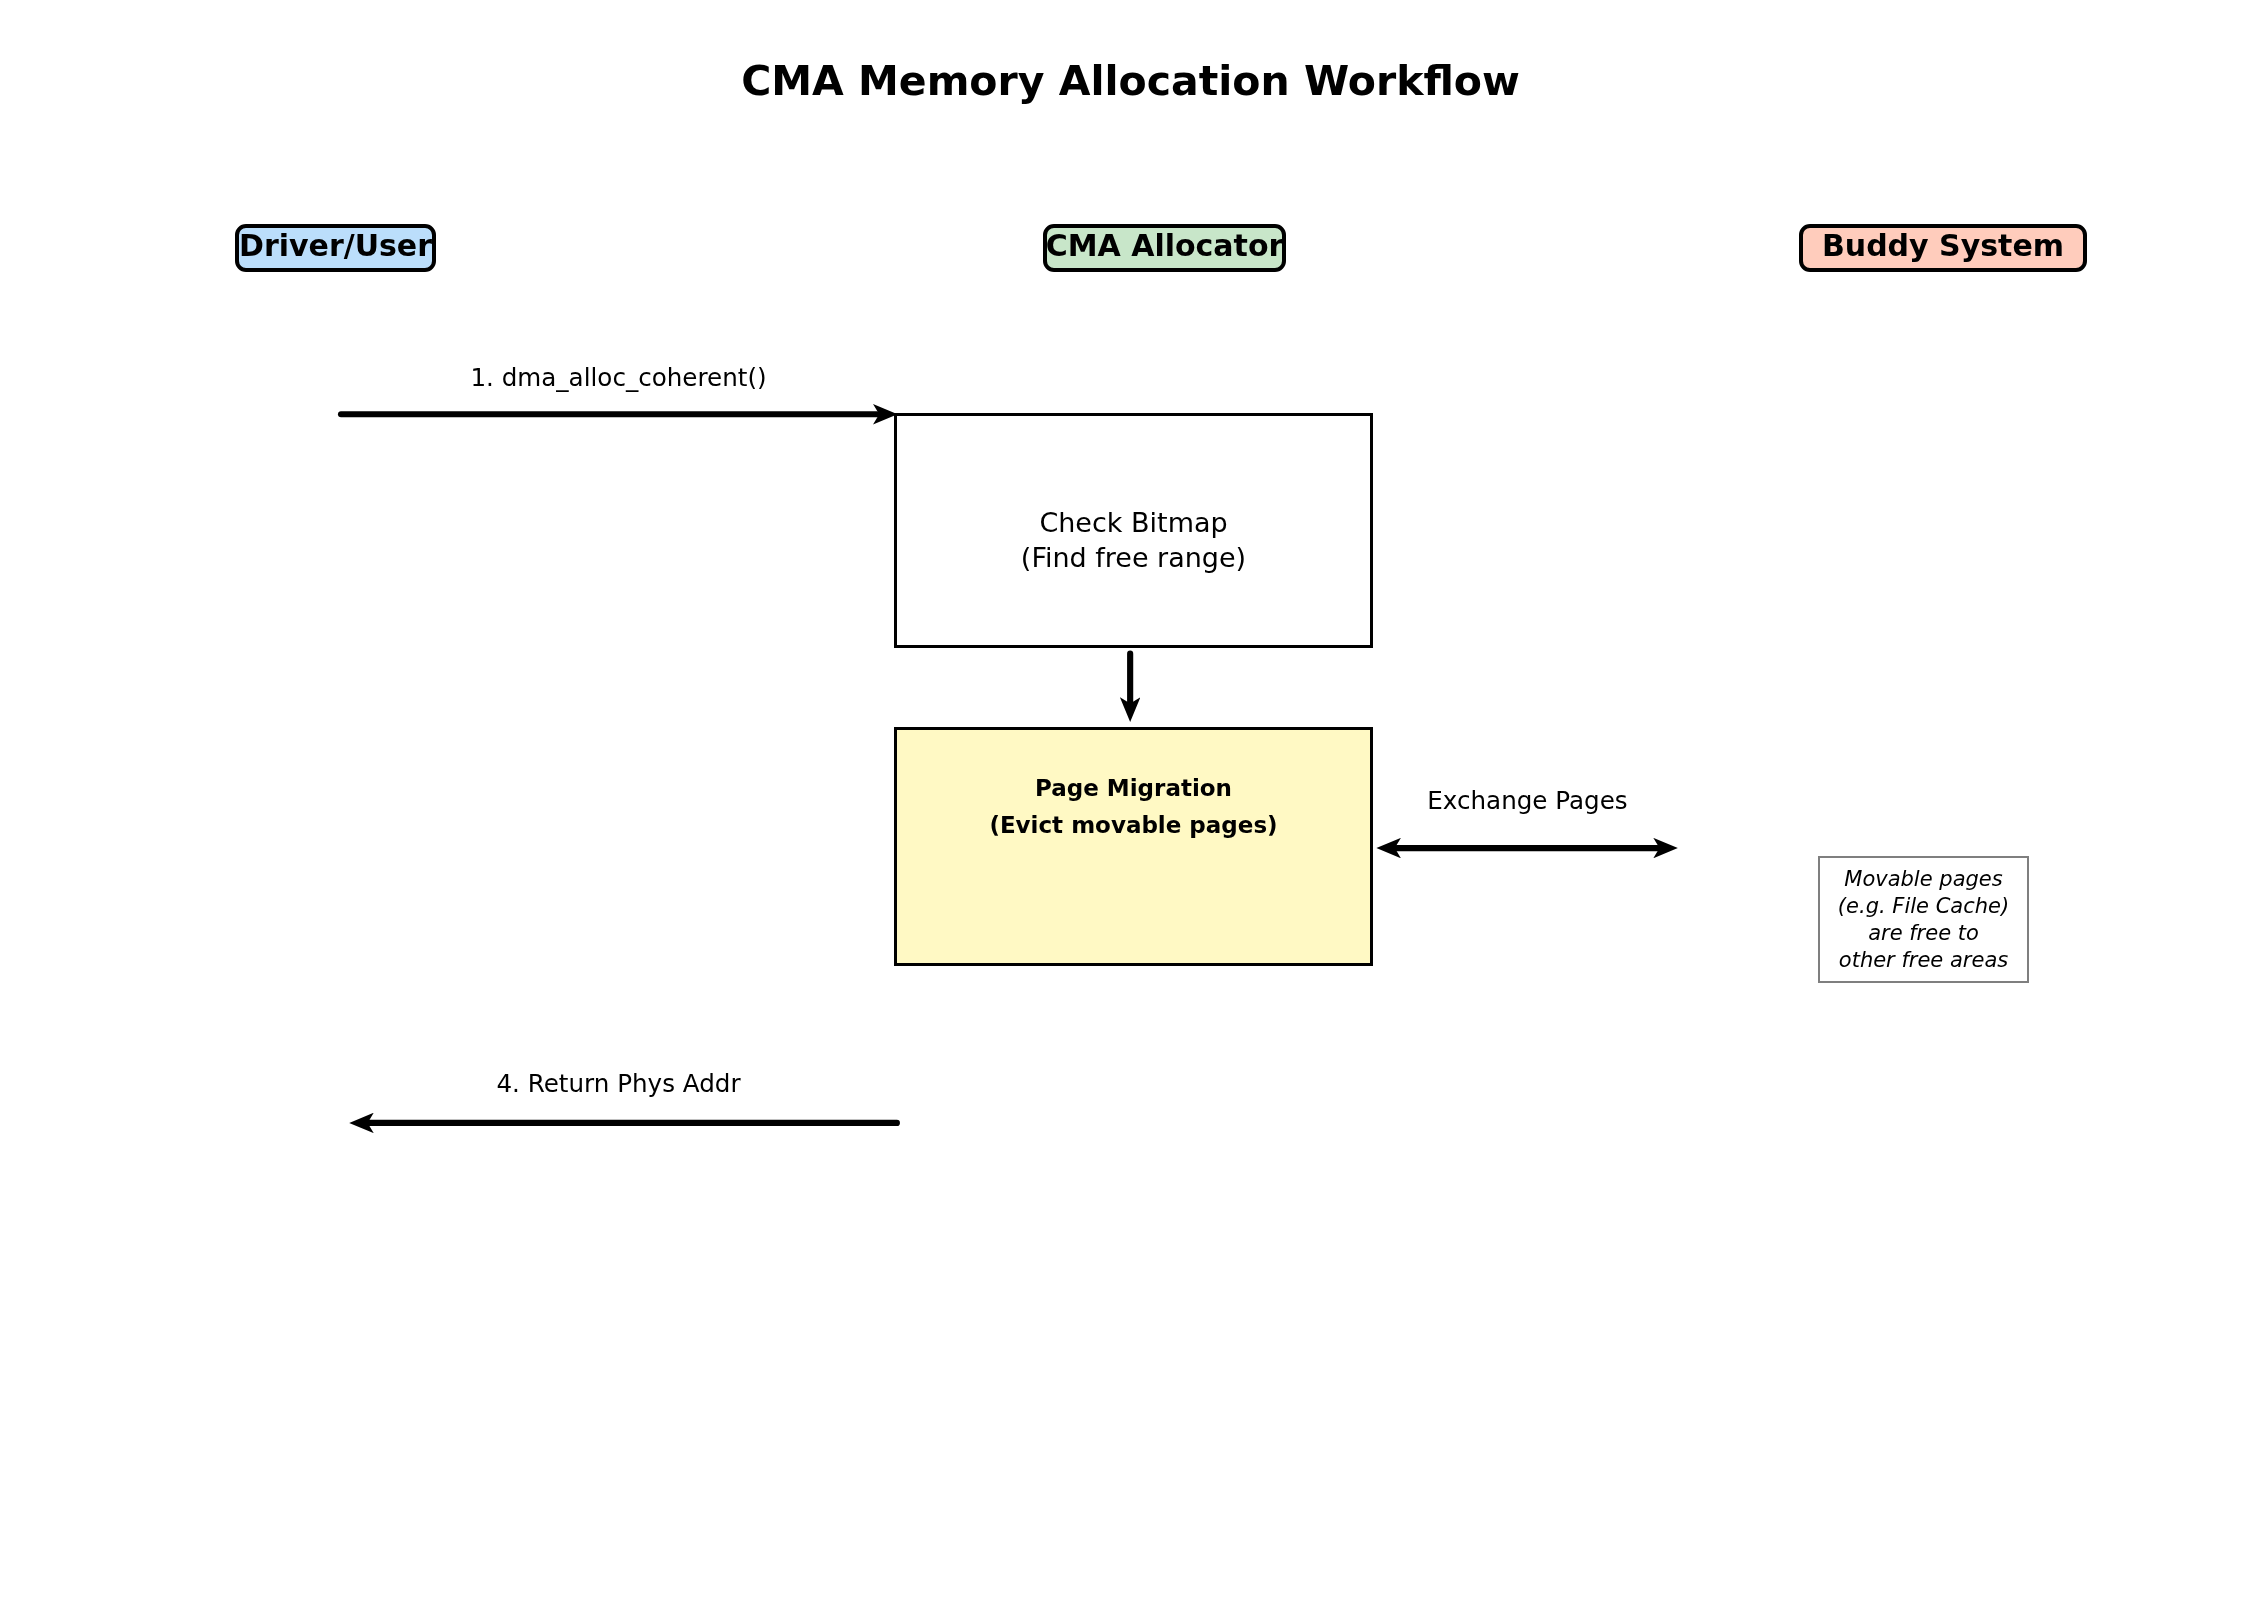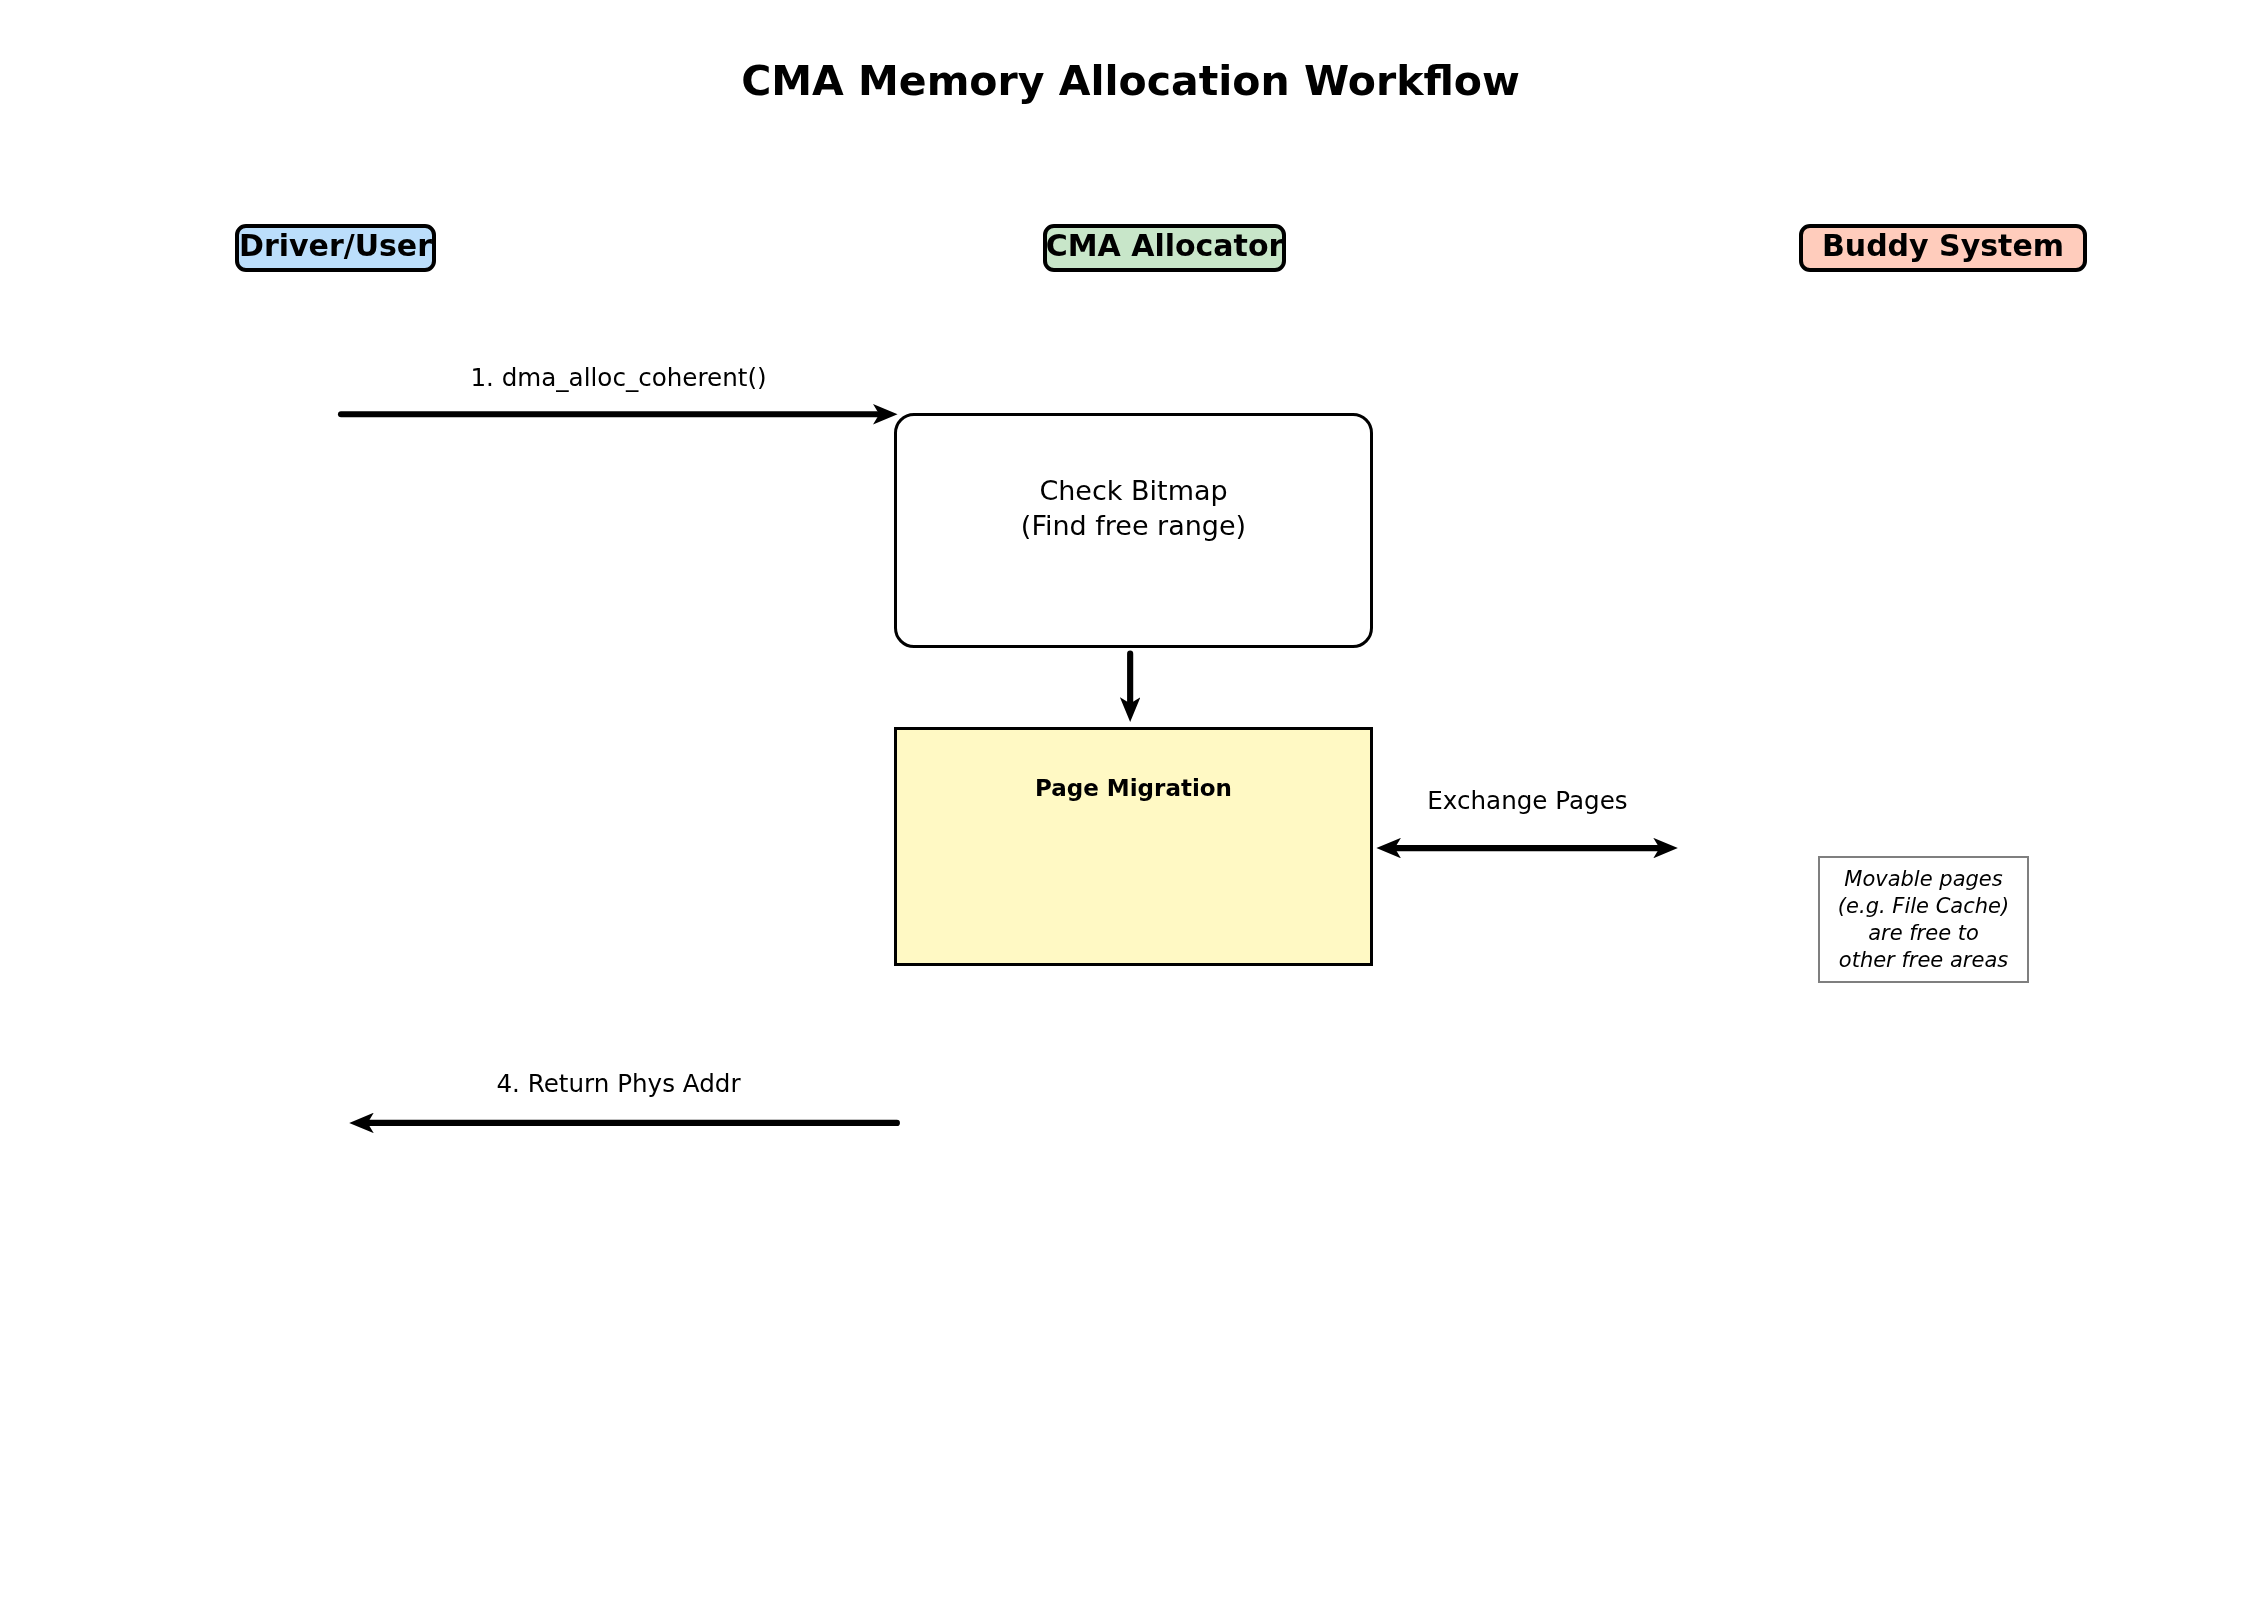--- a/index.html
+++ b/index.html
@@ -55,22 +55,21 @@
     text-align: center;
   }
   .box-check-bitmap {
     left: 894px;
     top: 413px;
     width: 479px;
     height: 235px;
     background: #ffffff;
     font-size: 27px;
     line-height: 35px;
-    padding-top: 57px;
-    border-radius: 20px;
+    padding-top: 89px;
   }
   .box-page-migration {
     left: 894px;
     top: 727px;
     width: 479px;
     height: 239px;
     font-size: 23px;
     font-weight: bold;
     line-height: 37px;
     padding-top: 40px;
@@ -147,20 +146,21 @@
 
   <div class="flow-label label-return">4. Return Phys Addr</div>
 
   <div class="process-box box-check-bitmap" style="background-color: rgb(255, 255, 255);">
     <div>Check Bitmap</div>
     <div>(Find free range)</div>
   </div>
 
   <div class="process-box box-page-migration" style="background-color: rgb(255, 249, 196);">
     <div>Page Migration</div>
+    <div>(Evict movable pages)</div>
   </div>
 
   <div class="note-box">
     <div>Movable pages</div>
     <div>(e.g. File Cache)</div>
     <div>are free to</div>
     <div>other free areas</div>
   </div>
 
   <svg class="arrow-layer" viewBox="0 0 3315 2370" xmlns="http://www.w3.org/2000/svg">

